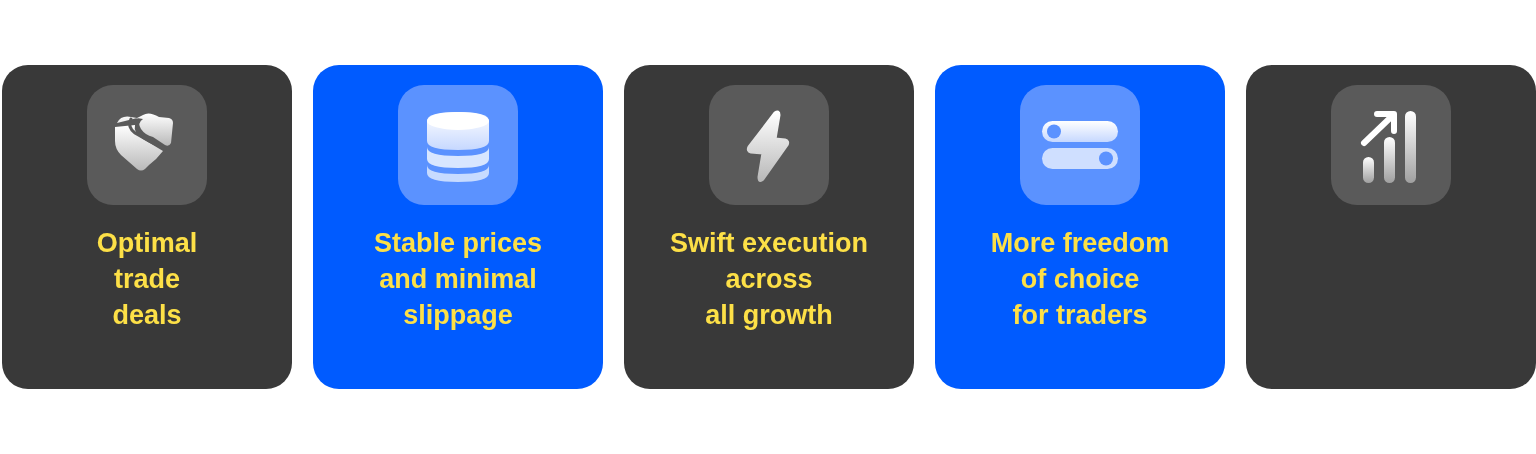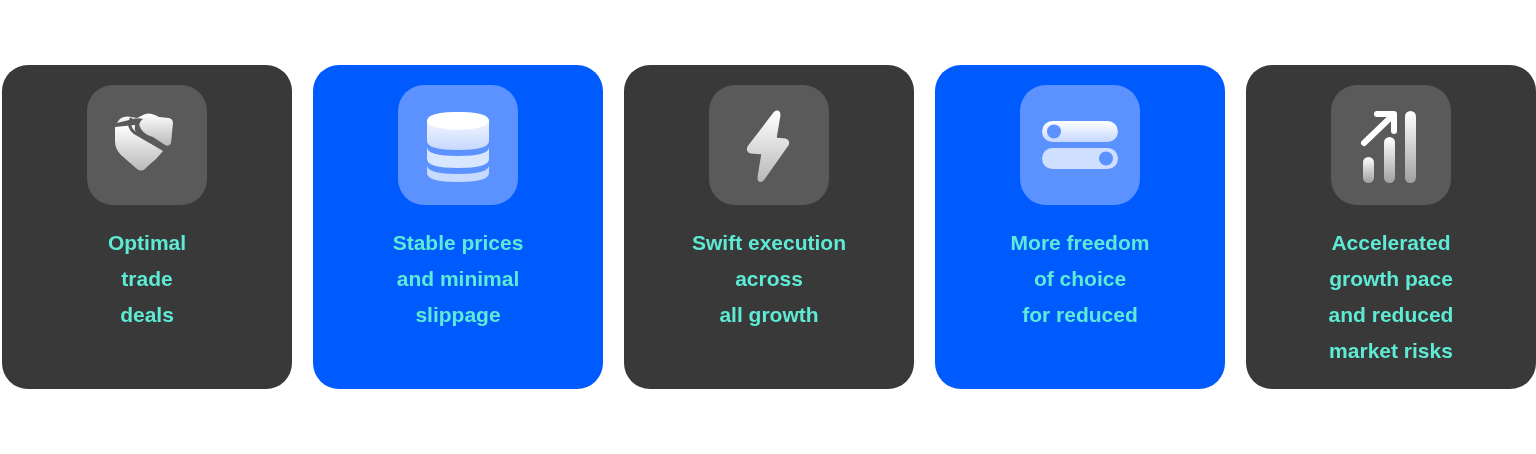--- a/index.html
+++ b/index.html
@@ -30,23 +30,23 @@
     margin-left: -60px;
     border-radius: 26px;
   }
   .dark .icon-tile { background: #5a5a5a; }
   .blue .icon-tile { background: #5b92ff; }
   .icon-tile svg { position: absolute; left: 0; top: 0; width: 120px; height: 120px; }
   .label {
     position: absolute;
     left: 0; right: 0; top: 160px;
     text-align: center;
-    color: #5eead4;
+    color: #fde047;
     font-weight: bold;
-    font-size: 21px;
+    font-size: 27px;
     line-height: 36px;
     white-space: pre-line;
   }
 </style>
 </head>
 <body>
 
 <svg width="0" height="0" style="position:absolute">
   <defs>
     <linearGradient id="gw" x1="0" y1="0" x2="0" y2="1">
@@ -108,32 +108,28 @@
     <div class="icon-tile">
       <svg viewBox="0 0 120 120">
         <rect x="22" y="36" width="76" height="21" rx="10.5" fill="url(#gb)"></rect>
         <circle cx="34" cy="46.5" r="7" fill="#5b92ff"></circle>
         <rect x="22" y="63" width="76" height="21" rx="10.5" fill="#dce8ff" opacity="0.9"></rect>
         <circle cx="86" cy="73.5" r="7" fill="#5b92ff"></circle>
       </svg>
     </div>
     <div class="label">More freedom
 of choice
-for reduced</div>
+for traders</div>
   </div>
 
   <div class="card dark" style="left:1244px">
     <div class="icon-tile">
       <svg viewBox="0 0 120 120">
         <rect x="32" y="72" width="11" height="26" rx="5.5" fill="url(#gbar)"></rect>
         <rect x="53" y="52" width="11" height="46" rx="5.5" fill="url(#gbar)"></rect>
         <rect x="74" y="26" width="11" height="72" rx="5.5" fill="url(#gbar)"></rect>
         <path d="M33 58 L58 34" stroke="#ffffff" stroke-width="6" stroke-linecap="round"></path>
         <path d="M46 29 L63 29 L63 46" fill="none" stroke="#ffffff" stroke-width="6" stroke-linecap="round" stroke-linejoin="round"></path>
       </svg>
     </div>
-    <div class="label">Accelerated
-growth pace
-and reduced
-market risks</div>
   </div>
 
 </div>
 
 </body></html>

